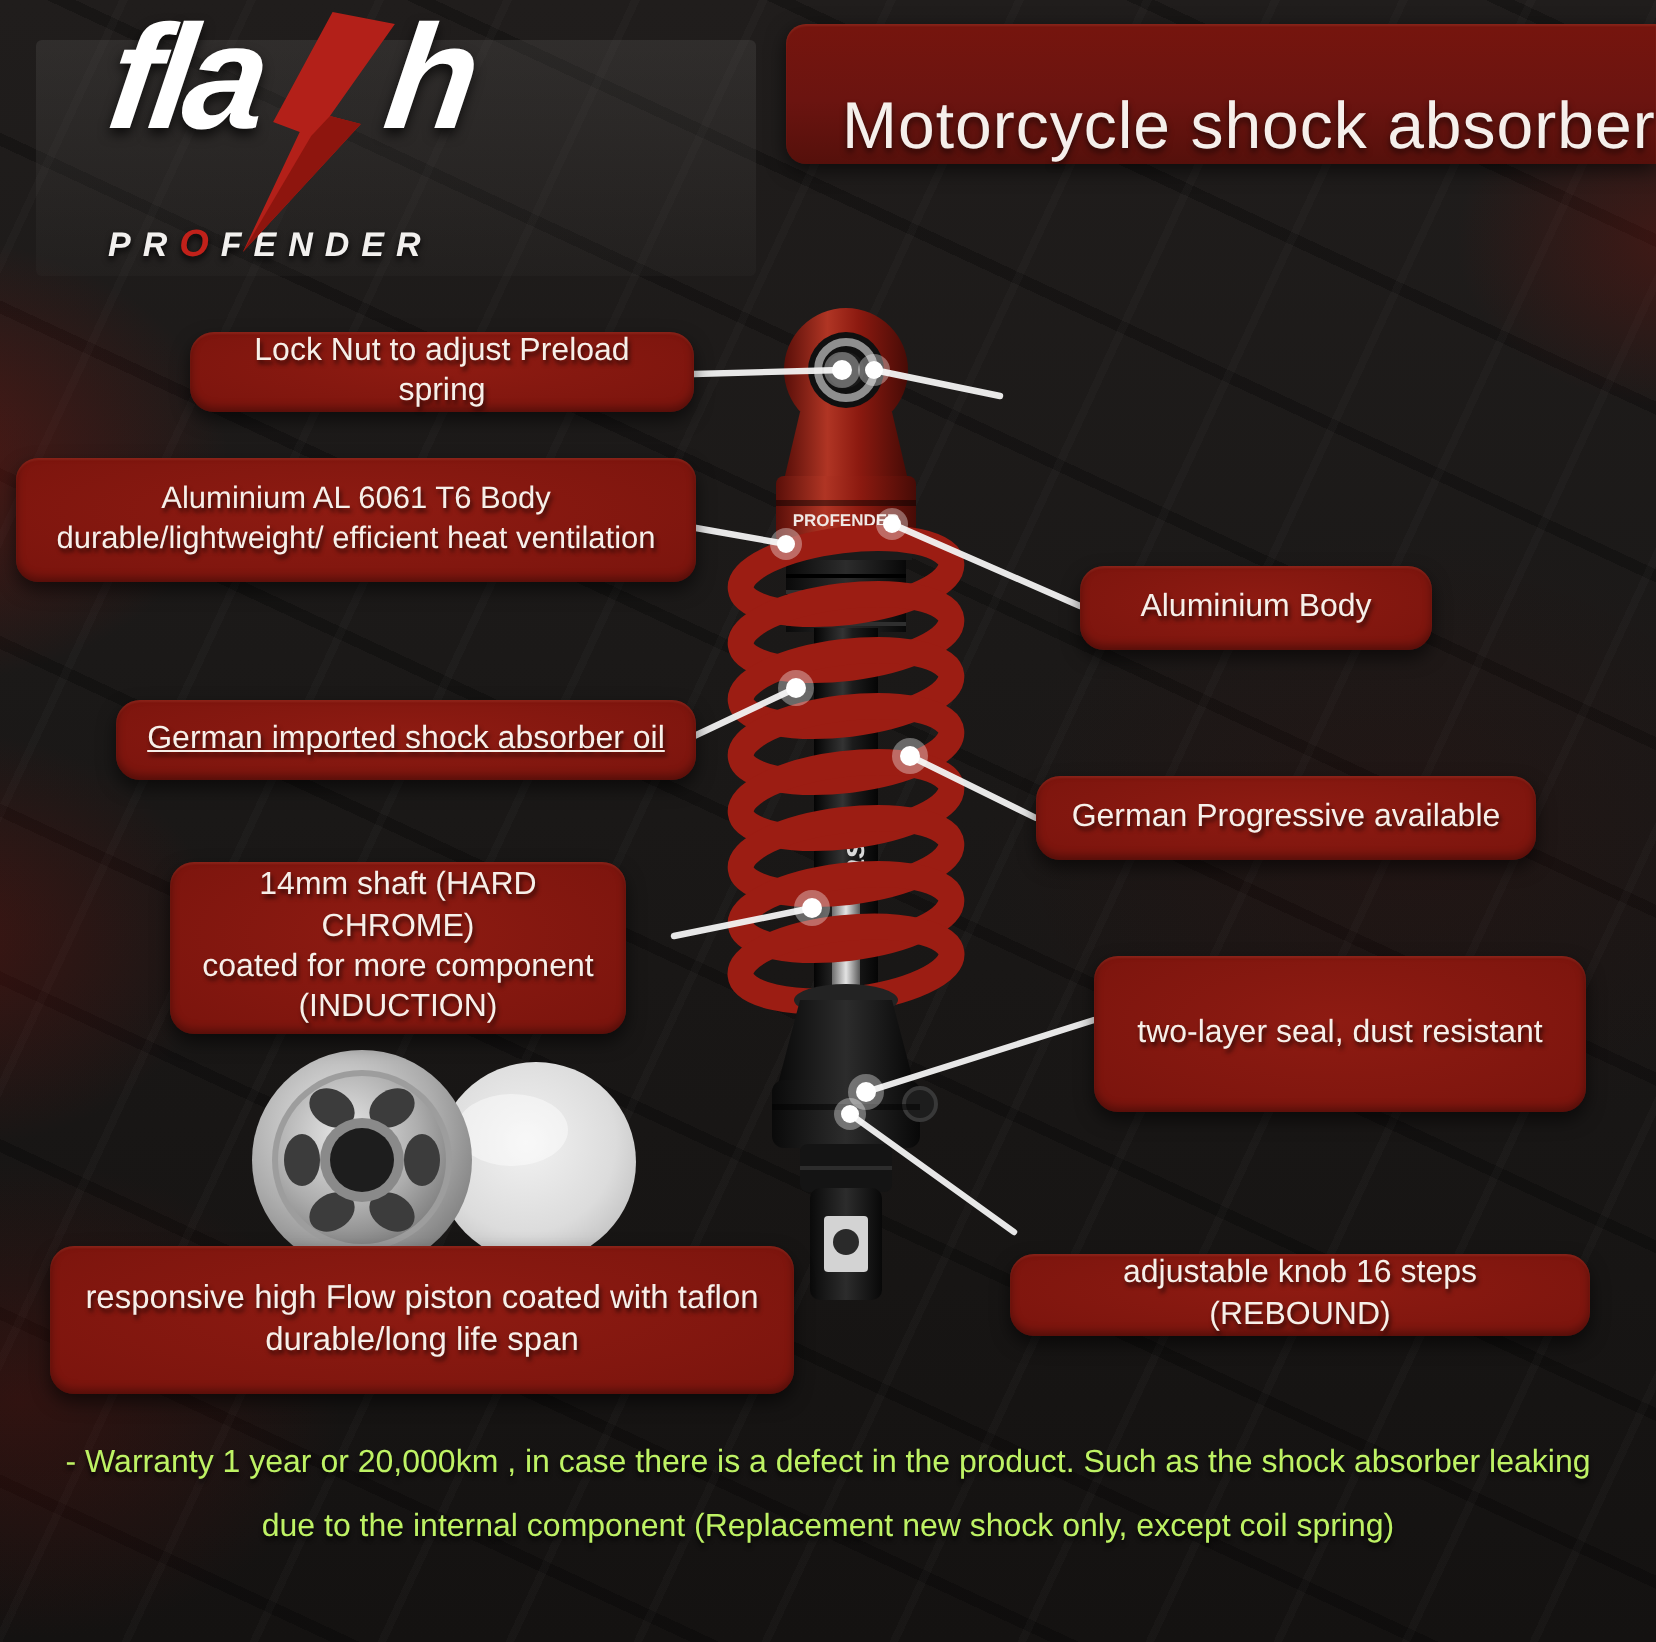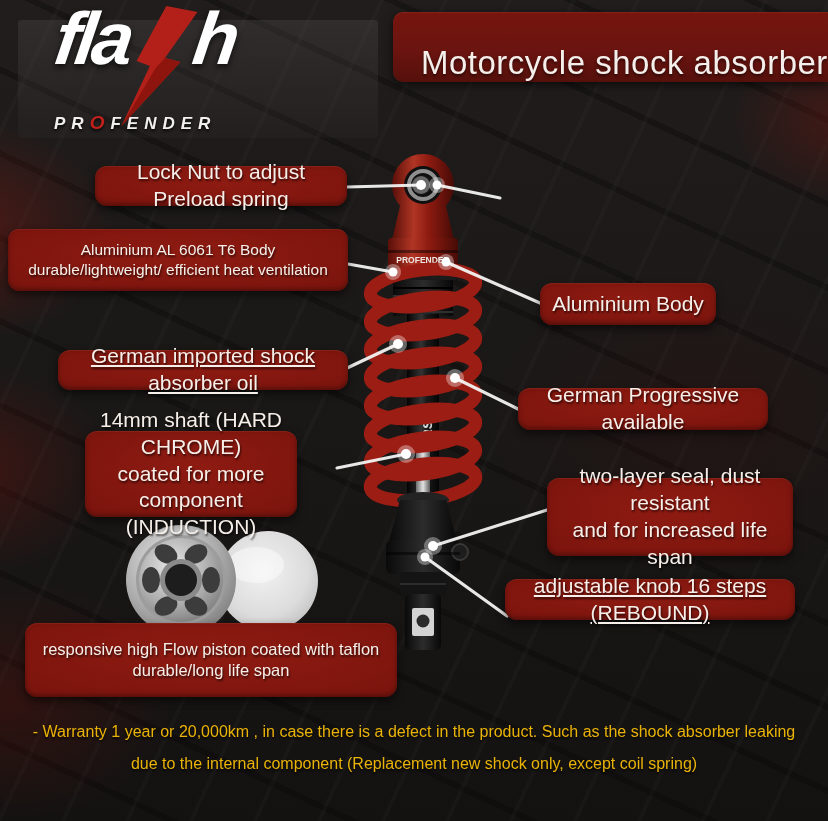--- a/index.html
+++ b/index.html
@@ -46,42 +46,42 @@
   .title-banner span{font-size:33px;color:#f5efeb;letter-spacing:.5px;
     text-shadow:0 2px 3px rgba(0,0,0,.55);}
   
   .callout{
     position:absolute;z-index:5;box-sizing:border-box;
     background:radial-gradient(130% 150% at 50% 42%, #8e1b12 0%, #7a140d 55%, #5c0e09 100%);
     border-radius:12px;
     box-shadow:0 4px 9px rgba(0,0,0,.55), inset 0 -2px 5px rgba(0,0,0,.35), inset 0 1px 1px rgba(255,130,100,.14);
     color:#f6efe9;text-align:center;
     display:flex;flex-direction:column;justify-content:center;
-    font-size:21px;line-height:1.28;
+    font-size:16px;line-height:1.28;
     text-shadow:1px 2px 2px rgba(0,0,0,.6);
     padding:4px 10px;
   }
   #co-lock{left:95px;top:166px;width:252px;height:40px;}
   #co-alu{left:8px;top:229px;width:340px;height:62px;font-size:15.5px;border-radius:11px;}
   #co-oil{left:58px;top:350px;width:290px;height:40px;text-decoration:underline;}
-  #co-shaft{left:85px;top:431px;width:212px;height:86px;}
+  #co-shaft{left:85px;top:431px;width:228px;height:86px;}
   #co-piston{left:25px;top:623px;width:372px;height:74px;font-size:16.5px;}
   #co-bushing{left:500px;top:178px;width:238px;height:42px;}
   #co-alubody{left:540px;top:283px;width:176px;height:42px;}
   #co-springs{left:518px;top:388px;width:250px;height:42px;}
   #co-seal{left:547px;top:478px;width:246px;height:78px;}
-  #co-knob{left:505px;top:579px;width:290px;height:41px;text-decoration:underline;}
+  #co-knob{left:505px;top:627px;width:290px;height:41px;}
   
   .shock-svg{position:absolute;left:350px;top:138px;z-index:2;}
   .piston-svg{position:absolute;left:118px;top:520px;z-index:2;}
   .lines-svg{position:absolute;inset:0;z-index:4;pointer-events:none;}
   
   .footer{
     position:absolute;left:0;right:0;top:716px;z-index:3;
-    color:#eab308;text-align:center;font-size:16px;line-height:2.0;
+    color:#bef264;text-align:center;font-size:16px;line-height:2.0;
     text-shadow:0 2px 2px rgba(0,0,0,.7);
   }
 </style>
 </head>
 <body>
 
 <div class="stage">
   <div class="bg"></div>
   <div class="logo-backdrop"></div>
 
@@ -274,21 +274,20 @@
     <span>durable/long life span</span>
   </div>
   <div class="callout" id="co-alubody">
     <span>Aluminium Body</span>
   </div>
   <div class="callout" id="co-springs">
     <span>German Progressive available</span>
   </div>
   <div class="callout" id="co-seal">
     <span>two-layer seal, dust resistant</span>
-    <span>and for increased life span</span>
   </div>
   <div class="callout" id="co-knob">
     <span>adjustable knob 16 steps (REBOUND)</span>
   </div>
 
   <div class="footer">
     <div>- Warranty 1 year or 20,000km , in case there is a defect in the product. Such as the shock absorber leaking</div>
     <div>due to the internal component (Replacement new shock only, except coil spring)</div>
   </div>
 </div>

